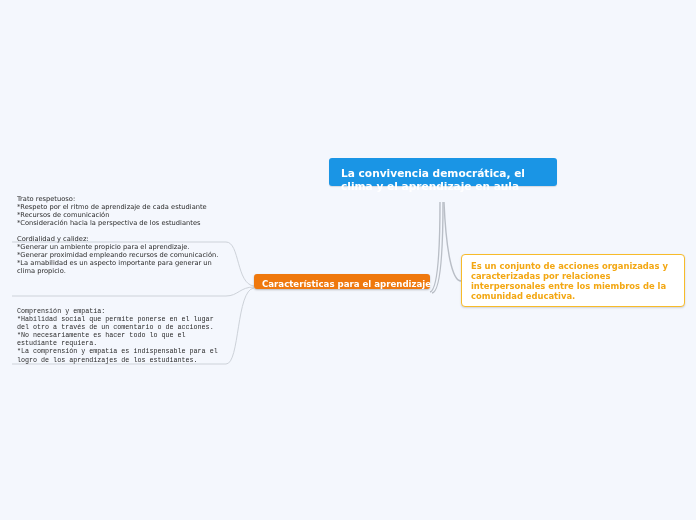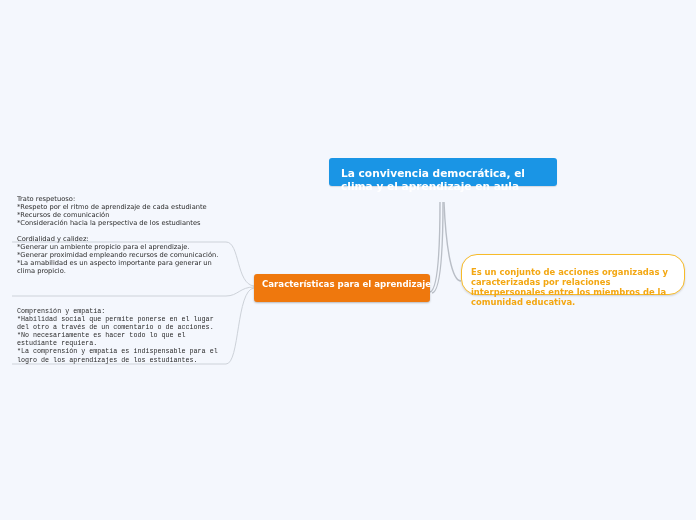--- a/index.html
+++ b/index.html
@@ -36,38 +36,38 @@
       font-weight: bold;
       font-size: 10.6px;
       line-height: 13px;
       box-shadow: 0 1px 1px rgba(0,0,0,0.12);
     }
     .node-def {
       position: absolute;
       left: 461px;
       top: 254px;
       width: 224px;
-      height: 41px;
+      height: 53px;
       background: #ffffff;
       border: 1.5px solid #f7bb2a;
-      border-radius: 16px;
+      border-radius: 4px;
       box-sizing: border-box;
-      padding: 12px 9px;
+      padding: 6px 9px;
       color: #f3a712;
       font-weight: bold;
       font-size: 8.4px;
       line-height: 10px;
       box-shadow: 0 1px 2px rgba(0,0,0,0.15);
     }
     .node-char {
       position: absolute;
       left: 254px;
       top: 274px;
       width: 176px;
-      height: 28px;
+      height: 15px;
       background: #ef780d;
       border-radius: 3px;
       box-sizing: border-box;
       padding: 0 8px;
       color: #ffffff;
       font-weight: bold;
       font-size: 8.6px;
       line-height: 21px;
       white-space: nowrap;
       box-shadow: 0 1px 2px rgba(0,0,0,0.25);

